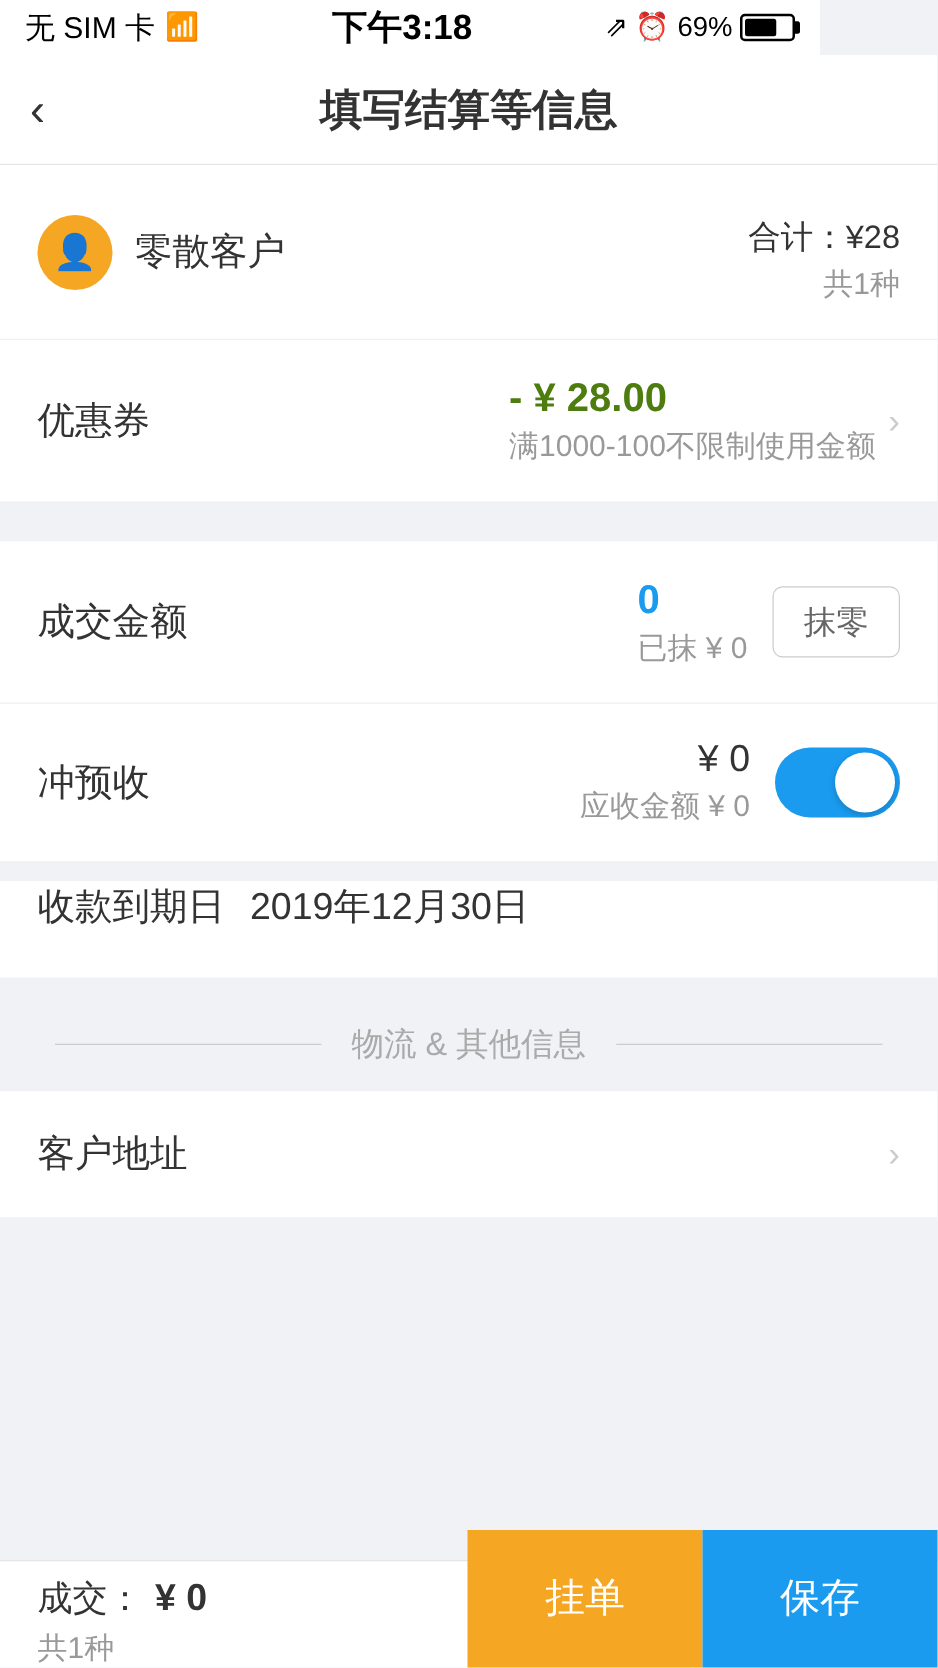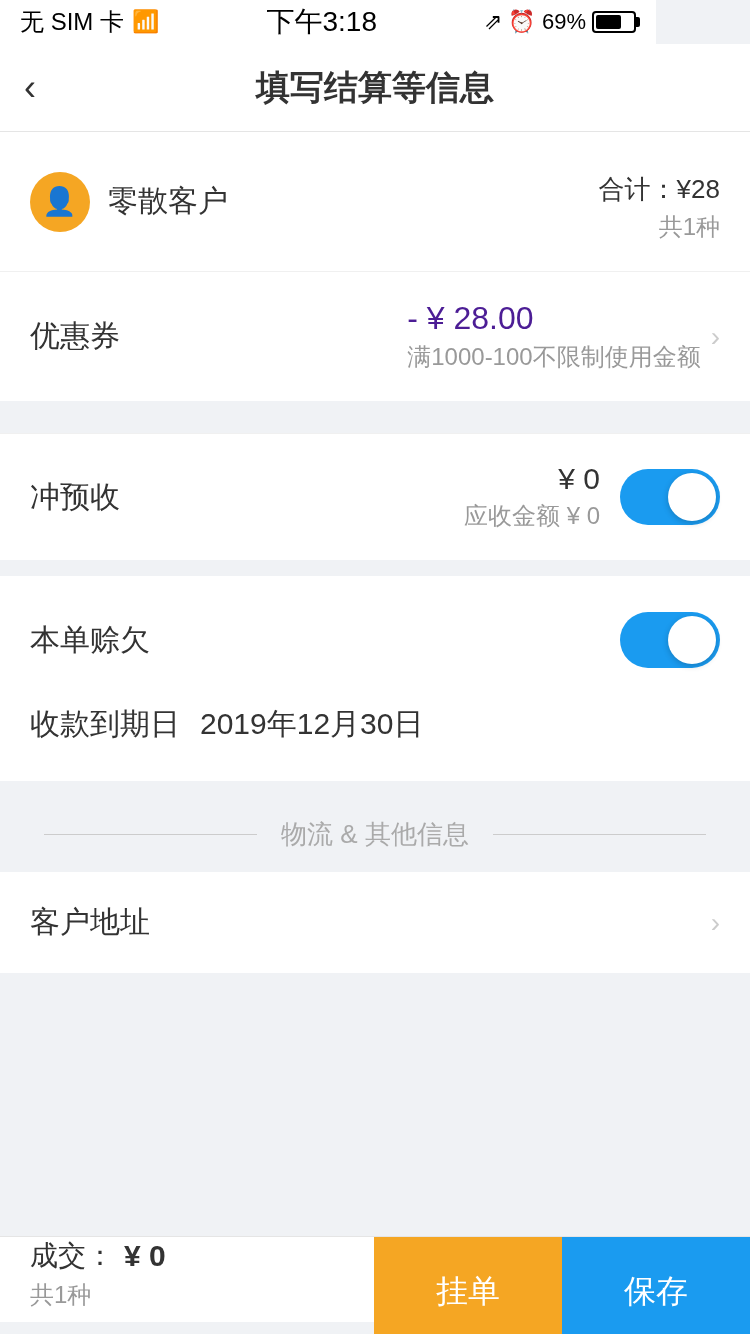--- a/index.html
+++ b/index.html
@@ -20,21 +20,21 @@
       height: 44px;
       background: #fff;
       display: flex;
       align-items: center;
       justify-content: space-between;
       padding: 0 20px;
       font-size: 24px;
       color: #000;
     }
     .status-left { display: flex; align-items: center; gap: 8px; }
-    .status-center { font-size: 28px; font-weight: 400; }
+    .status-center { font-size: 28px; font-weight: 700; }
     .status-right { display: flex; align-items: center; gap: 6px; font-size: 22px; }
     .battery-icon {
       width: 44px; height: 22px; border: 2px solid #000; border-radius: 4px;
       position: relative; display: inline-flex; align-items: center; padding: 2px;
     }
     .battery-icon::after {
       content: ''; position: absolute; right: -6px; top: 50%; transform: translateY(-50%);
       width: 4px; height: 10px; background: #000; border-radius: 0 2px 2px 0;
     }
     .battery-fill { height: 100%; width: 69%; background: #000; border-radius: 2px; }
@@ -91,21 +91,21 @@
     
     .coupon-row {
       padding: 28px 30px;
       display: flex;
       align-items: center;
       justify-content: space-between;
       border-top: 1px solid #f0f0f0;
     }
     .coupon-label { font-size: 30px; color: #333; }
     .coupon-right { display: flex; align-items: center; gap: 10px; }
-    .coupon-discount { font-size: 32px; font-weight: 400; color: #4c1d95; }
+    .coupon-discount { font-size: 32px; font-weight: 700; color: #4d7c0f; }
     .coupon-desc { font-size: 24px; color: #999; margin-top: 4px; text-align: right; }
     .chevron-right { font-size: 28px; color: #ccc; }
 
     
     .section-divider { height: 16px; background: #f0f2f5; }
 
     
     .amount-section {
       background: #fff;
       margin-bottom: 0;
@@ -211,26 +211,26 @@
 
     
     .content-space {
       background: #f0f2f5;
       height: 200px;
     }
 
     
     .bottom-bar {
       position: fixed;
-      bottom: 12px;
+      bottom: 0;
       width: 750px;
       height: 86px;
       background: #fff;
       display: flex;
-      align-items: flex-start;
+      align-items: flex-end;
       border-top: 1px solid #e5e5e5;
     }
     .bottom-summary {
       flex: 1;
       padding: 0 30px;
       display: flex;
       flex-direction: column;
       justify-content: center;
     }
     .bottom-deal { font-size: 28px; color: #333; display: flex; align-items: center; gap: 10px; }
@@ -298,44 +298,48 @@
         <div class="coupon-desc">满1000-100不限制使用金额</div>
       </div>
       <span class="chevron-right">›</span>
     </div>
   </div>
 </div>
 
 <div class="section-divider"></div>
 
 <div class="amount-section">
+  <div class="amount-row">
+    <span class="amount-label">成交金额</span>
+    <div class="amount-right">
+      <div>
+        <div class="amount-value">0</div>
+        <div class="amount-sub">已抹  ¥ 0</div>
+      </div>
+      <button class="round-btn">抹零</button>
+    </div>
+  </div>
 
   <div class="prepay-row">
     <span class="prepay-label">冲预收</span>
     <div class="prepay-right">
       <div class="prepay-values">
         <div class="prepay-amount">¥ 0</div>
         <div class="prepay-sub">应收金额 ¥ 0</div>
       </div>
       <div class="toggle">
         <div class="toggle-knob"></div>
       </div>
     </div>
   </div>
 </div>
 
 <div class="section-divider"></div>
 
 <div class="debt-section">
-  <div class="debt-row">
-    <span class="debt-label">本单赊欠</span>
-    <div class="toggle">
-      <div class="toggle-knob"></div>
-    </div>
-  </div>
   <div class="due-row">
     <span class="due-label">收款到期日</span>
     <span class="due-date">2019年12月30日</span>
   </div>
 </div>
 
 <div class="logistics-divider">
   <div class="divider-line"></div>
   <span class="divider-text">物流 &amp; 其他信息</span>
   <div class="divider-line"></div>

